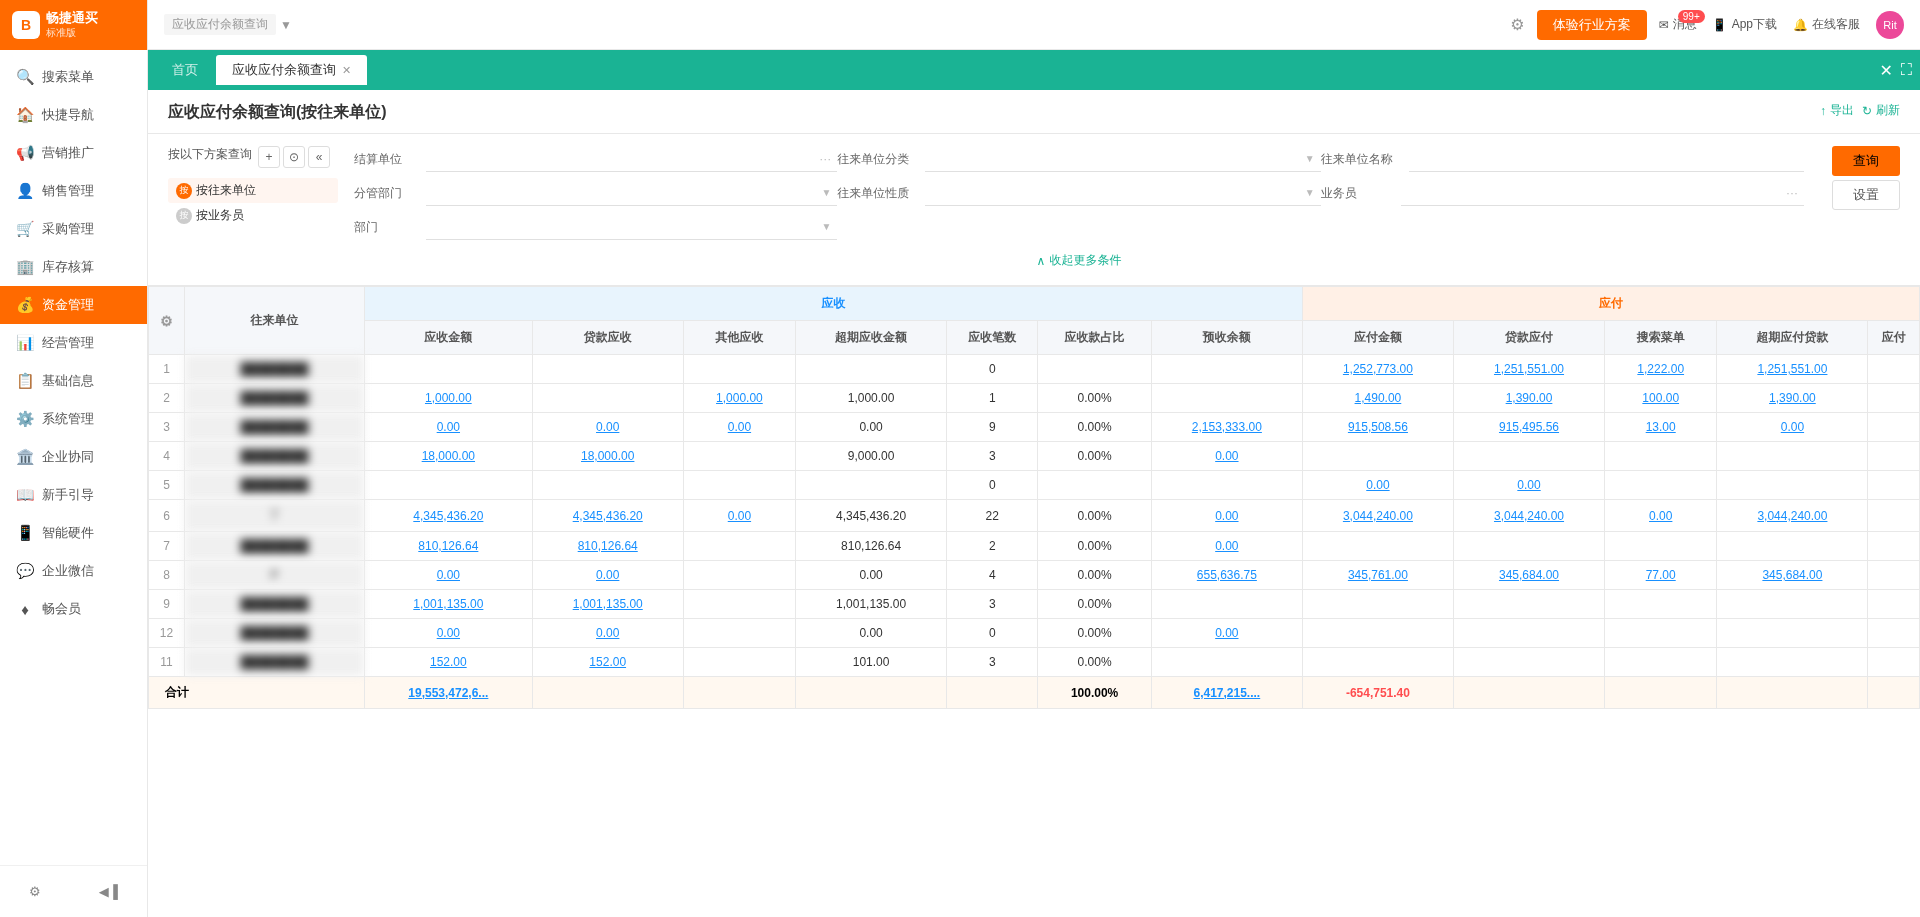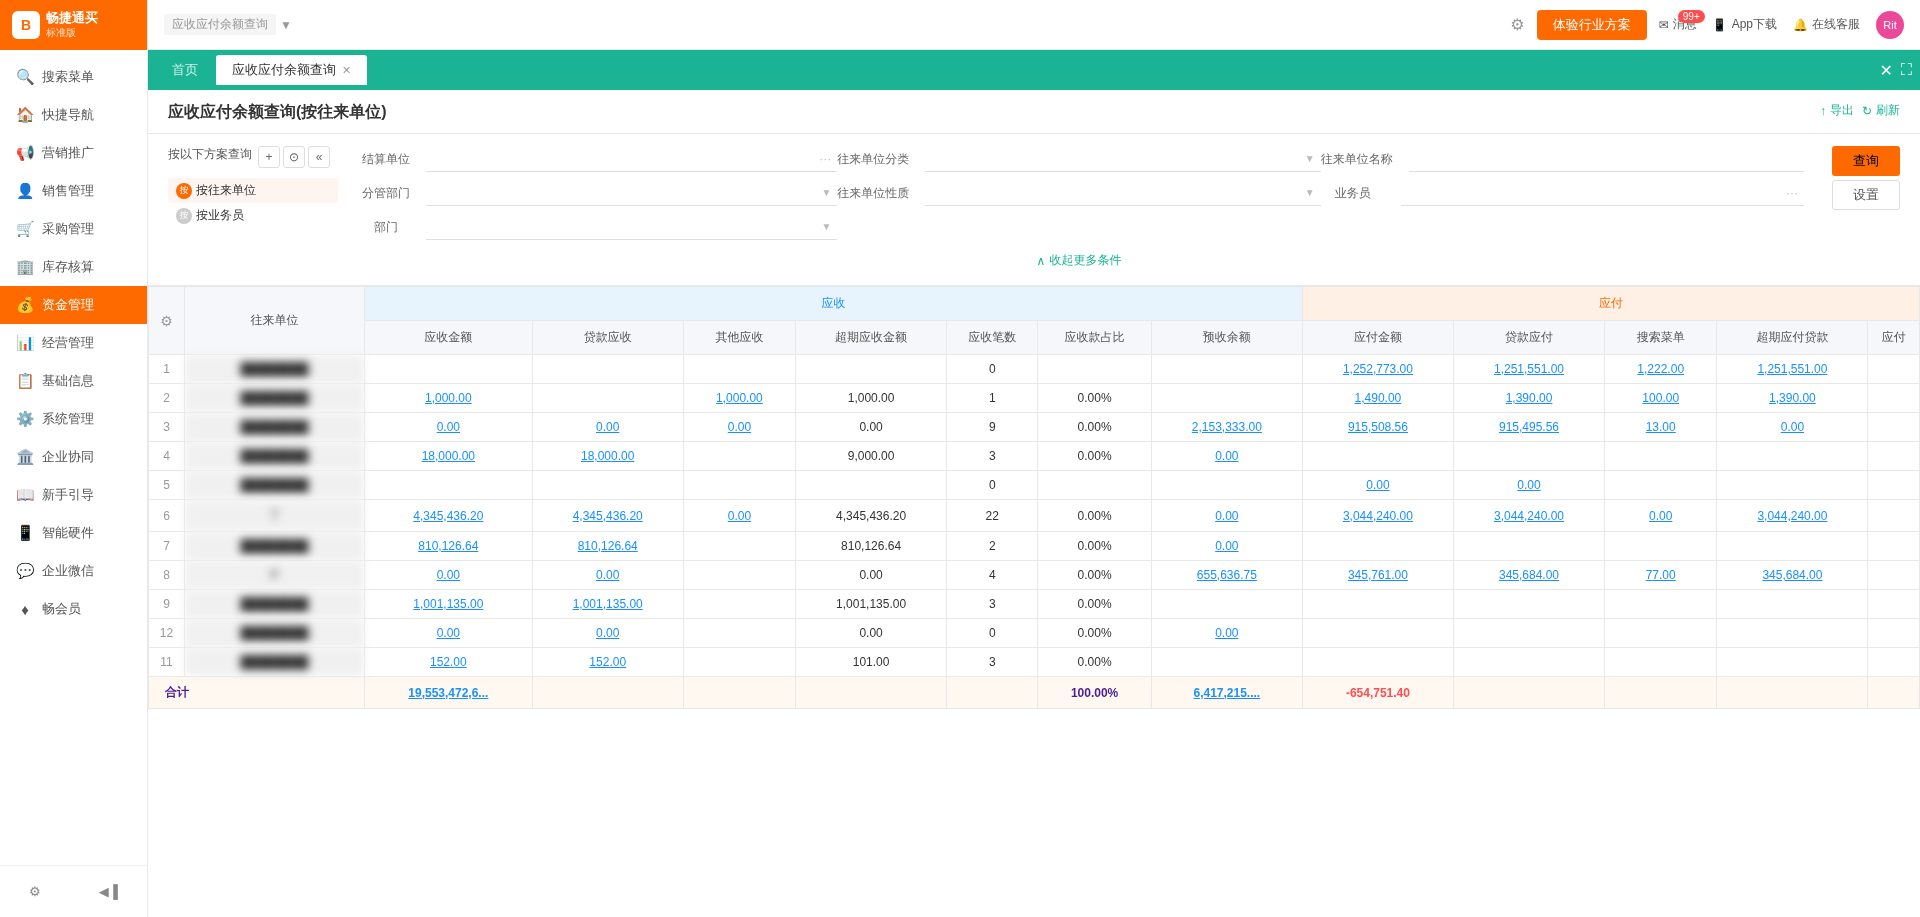--- a/index.html
+++ b/index.html
@@ -58,35 +58,35 @@
     .collapse-btn { display: flex; align-items: center; gap: 4px; color: #1ab394; font-size: 12px; cursor: pointer; justify-content: center; padding: 4px; }
 
     
     .action-btns { display: flex; flex-direction: column; gap: 4px; margin-left: 12px; }
     .btn-query { background: #ff6a00; color: #000000; border: none; padding: 6px 20px; border-radius: 3px; cursor: pointer; font-size: 13px; }
     .btn-setting { background: #fff; color: #555; border: 1px solid #ddd; padding: 5px 20px; border-radius: 3px; cursor: pointer; font-size: 13px; }
 
     
     .table-area { flex: 1; overflow: auto; background: #fff; margin: 0; }
     .data-table { width: 100%; border-collapse: collapse; font-size: 12px; }
-    .data-table th { background: #f5f7fa; color: #555; font-weight: normal; padding: 8px 3px; border: 1px solid #e8e8e8; text-align: center; white-space: nowrap; }
+    .data-table th { background: #f5f7fa; color: #555; font-weight: bold; padding: 8px 3px; border: 1px solid #e8e8e8; text-align: center; white-space: nowrap; }
     .data-table td { padding: 7px 10px; border: 1px solid #e8e8e8; text-align: center; color: #333; white-space: nowrap; }
     .data-table .num-cell { text-decoration: underline; color: #1890ff; cursor: pointer; }
     .data-table .row-num { color: #999; text-align: center; }
     .group-header { background: #f0f7ff; text-align: center; font-weight: bold; }
     .total-row { background: #fff8f0; font-weight: bold; }
-    .total-row td { color: #4c1d95; }
+    .total-row td { color: #000000; }
     .settings-icon { color: #999; cursor: pointer; font-size: 14px; }
 
     
     ::-webkit-scrollbar { width: 6px; height: 6px; }
     ::-webkit-scrollbar-track { background: #f1f1f1; }
     ::-webkit-scrollbar-thumb { background: #ccc; border-radius: 3px; }
     .filter-item { display: flex; align-items: center; }
-    .filter-item-label { min-width: 72px; color: #666; font-size: 12px; text-align: center; padding-right: 8px; }
+    .filter-item-label { min-width: 72px; color: #666; font-size: 12px; text-align: left; padding-right: 8px; }
     .filter-item-value { flex: 1; border-bottom: 1px solid #e0e0e0; padding: 3px 6px; font-size: 12px; display: flex; align-items: center; justify-content: space-between; min-height: 26px; cursor: pointer; }
     .chevron { color: #bbb; font-size: 10px; }
     .ellipsis { color: #bbb; }
   </style>
 </head>
 <body>
 
 <div class="sidebar">
   <div class="sidebar-logo">
     <div class="sidebar-logo-icon">B</div>

